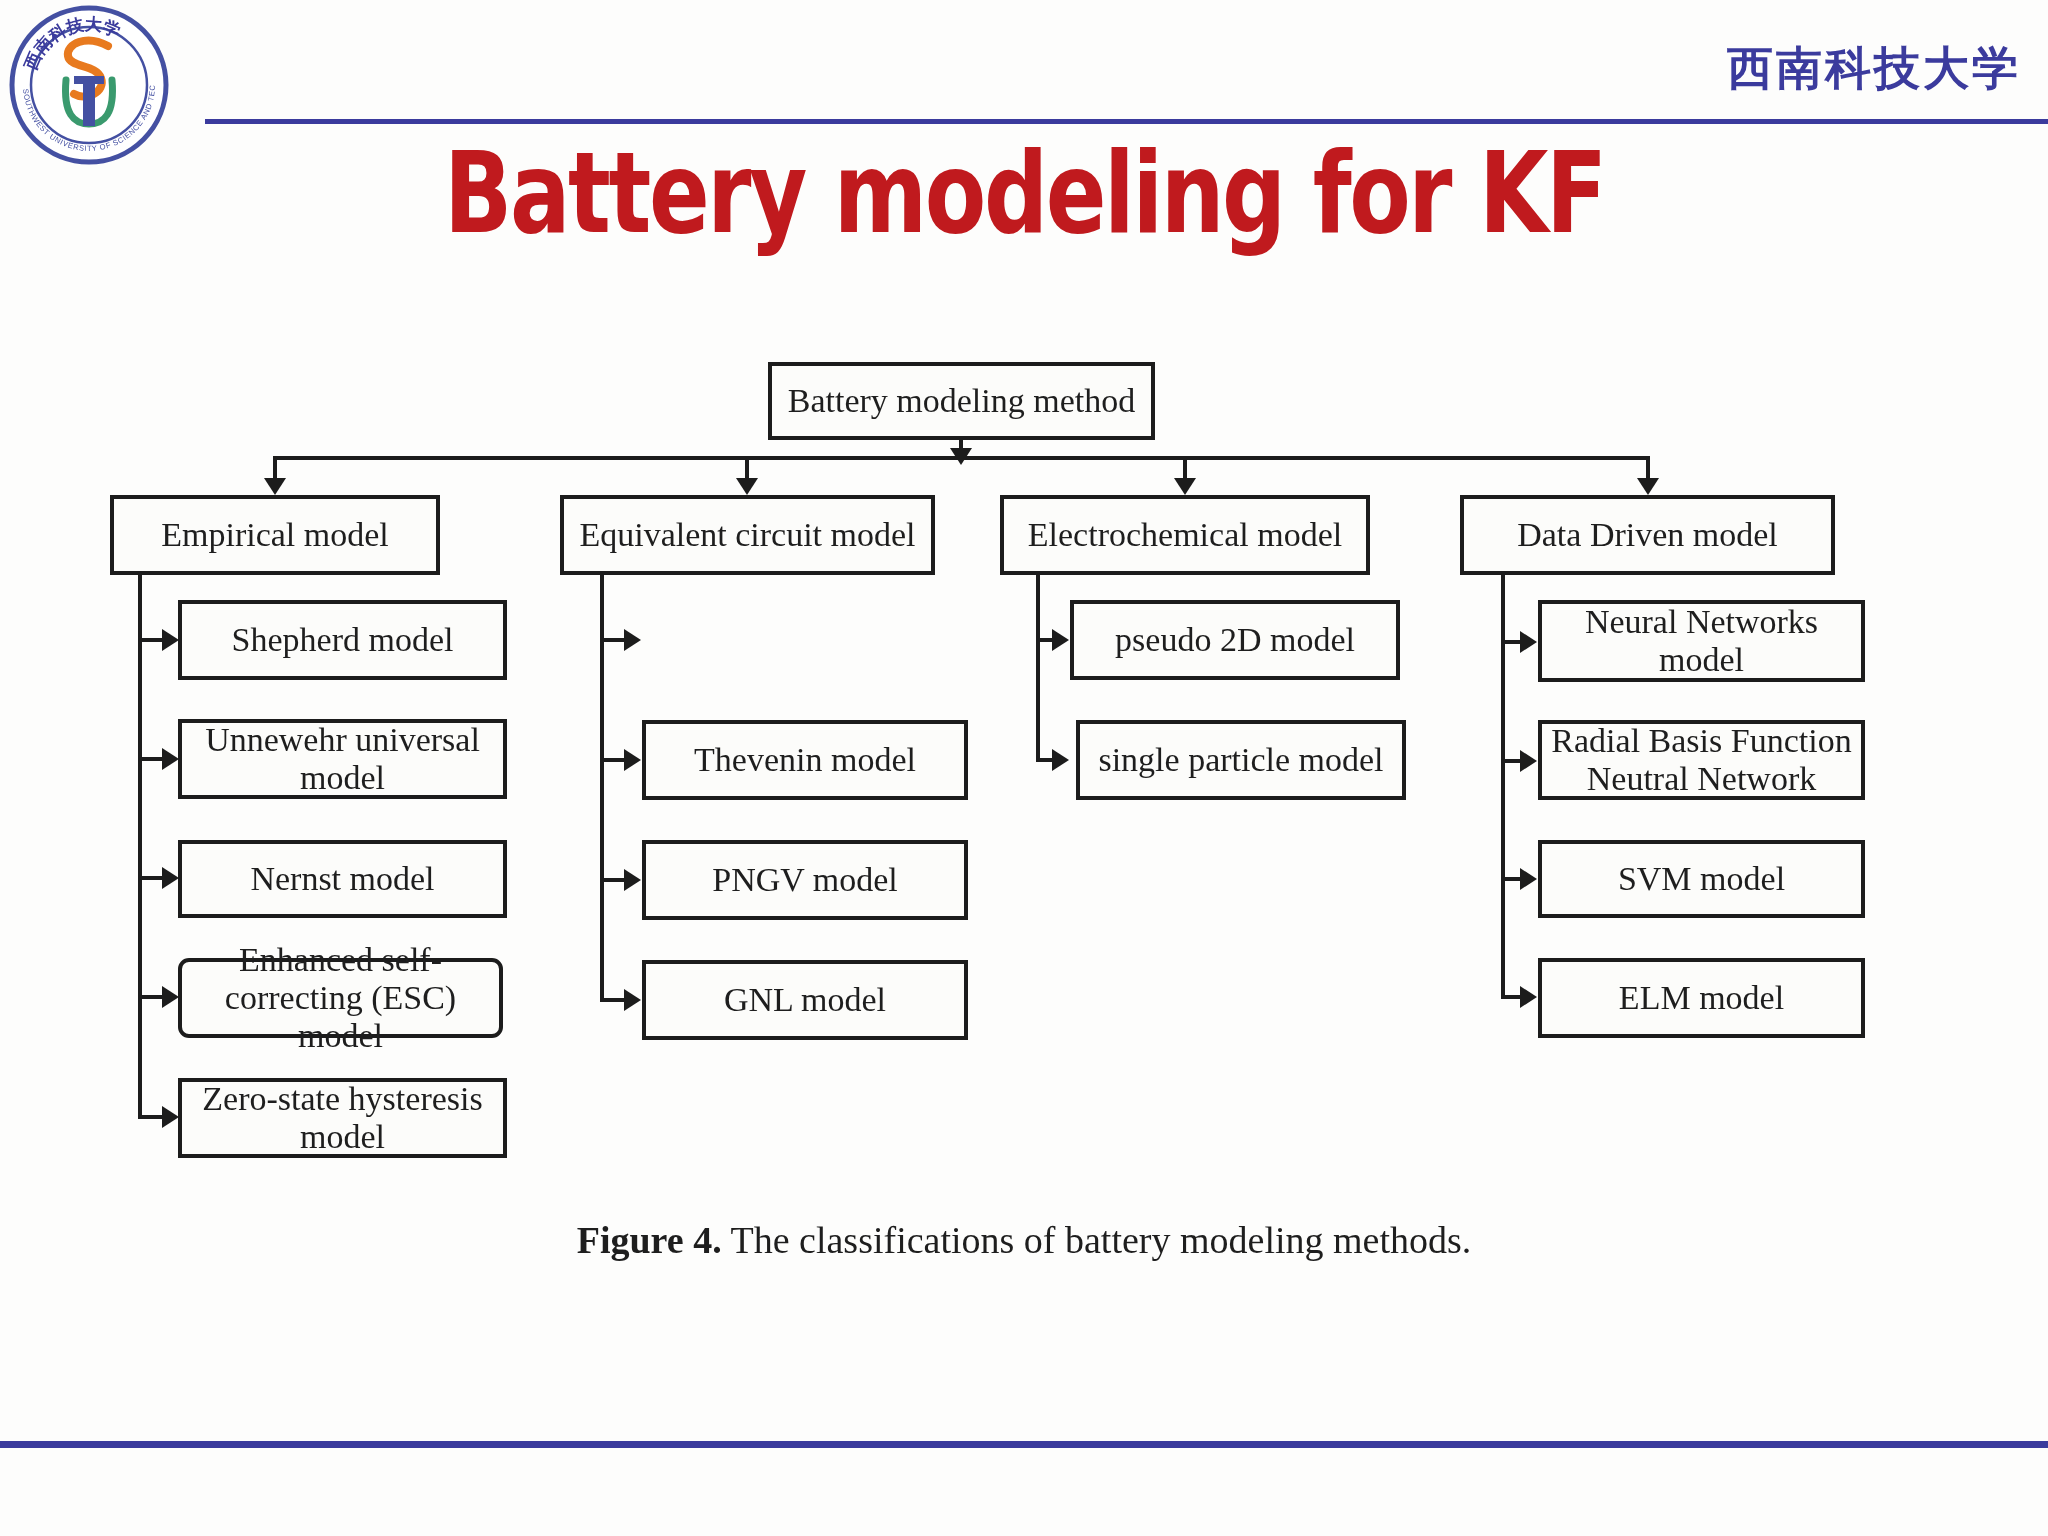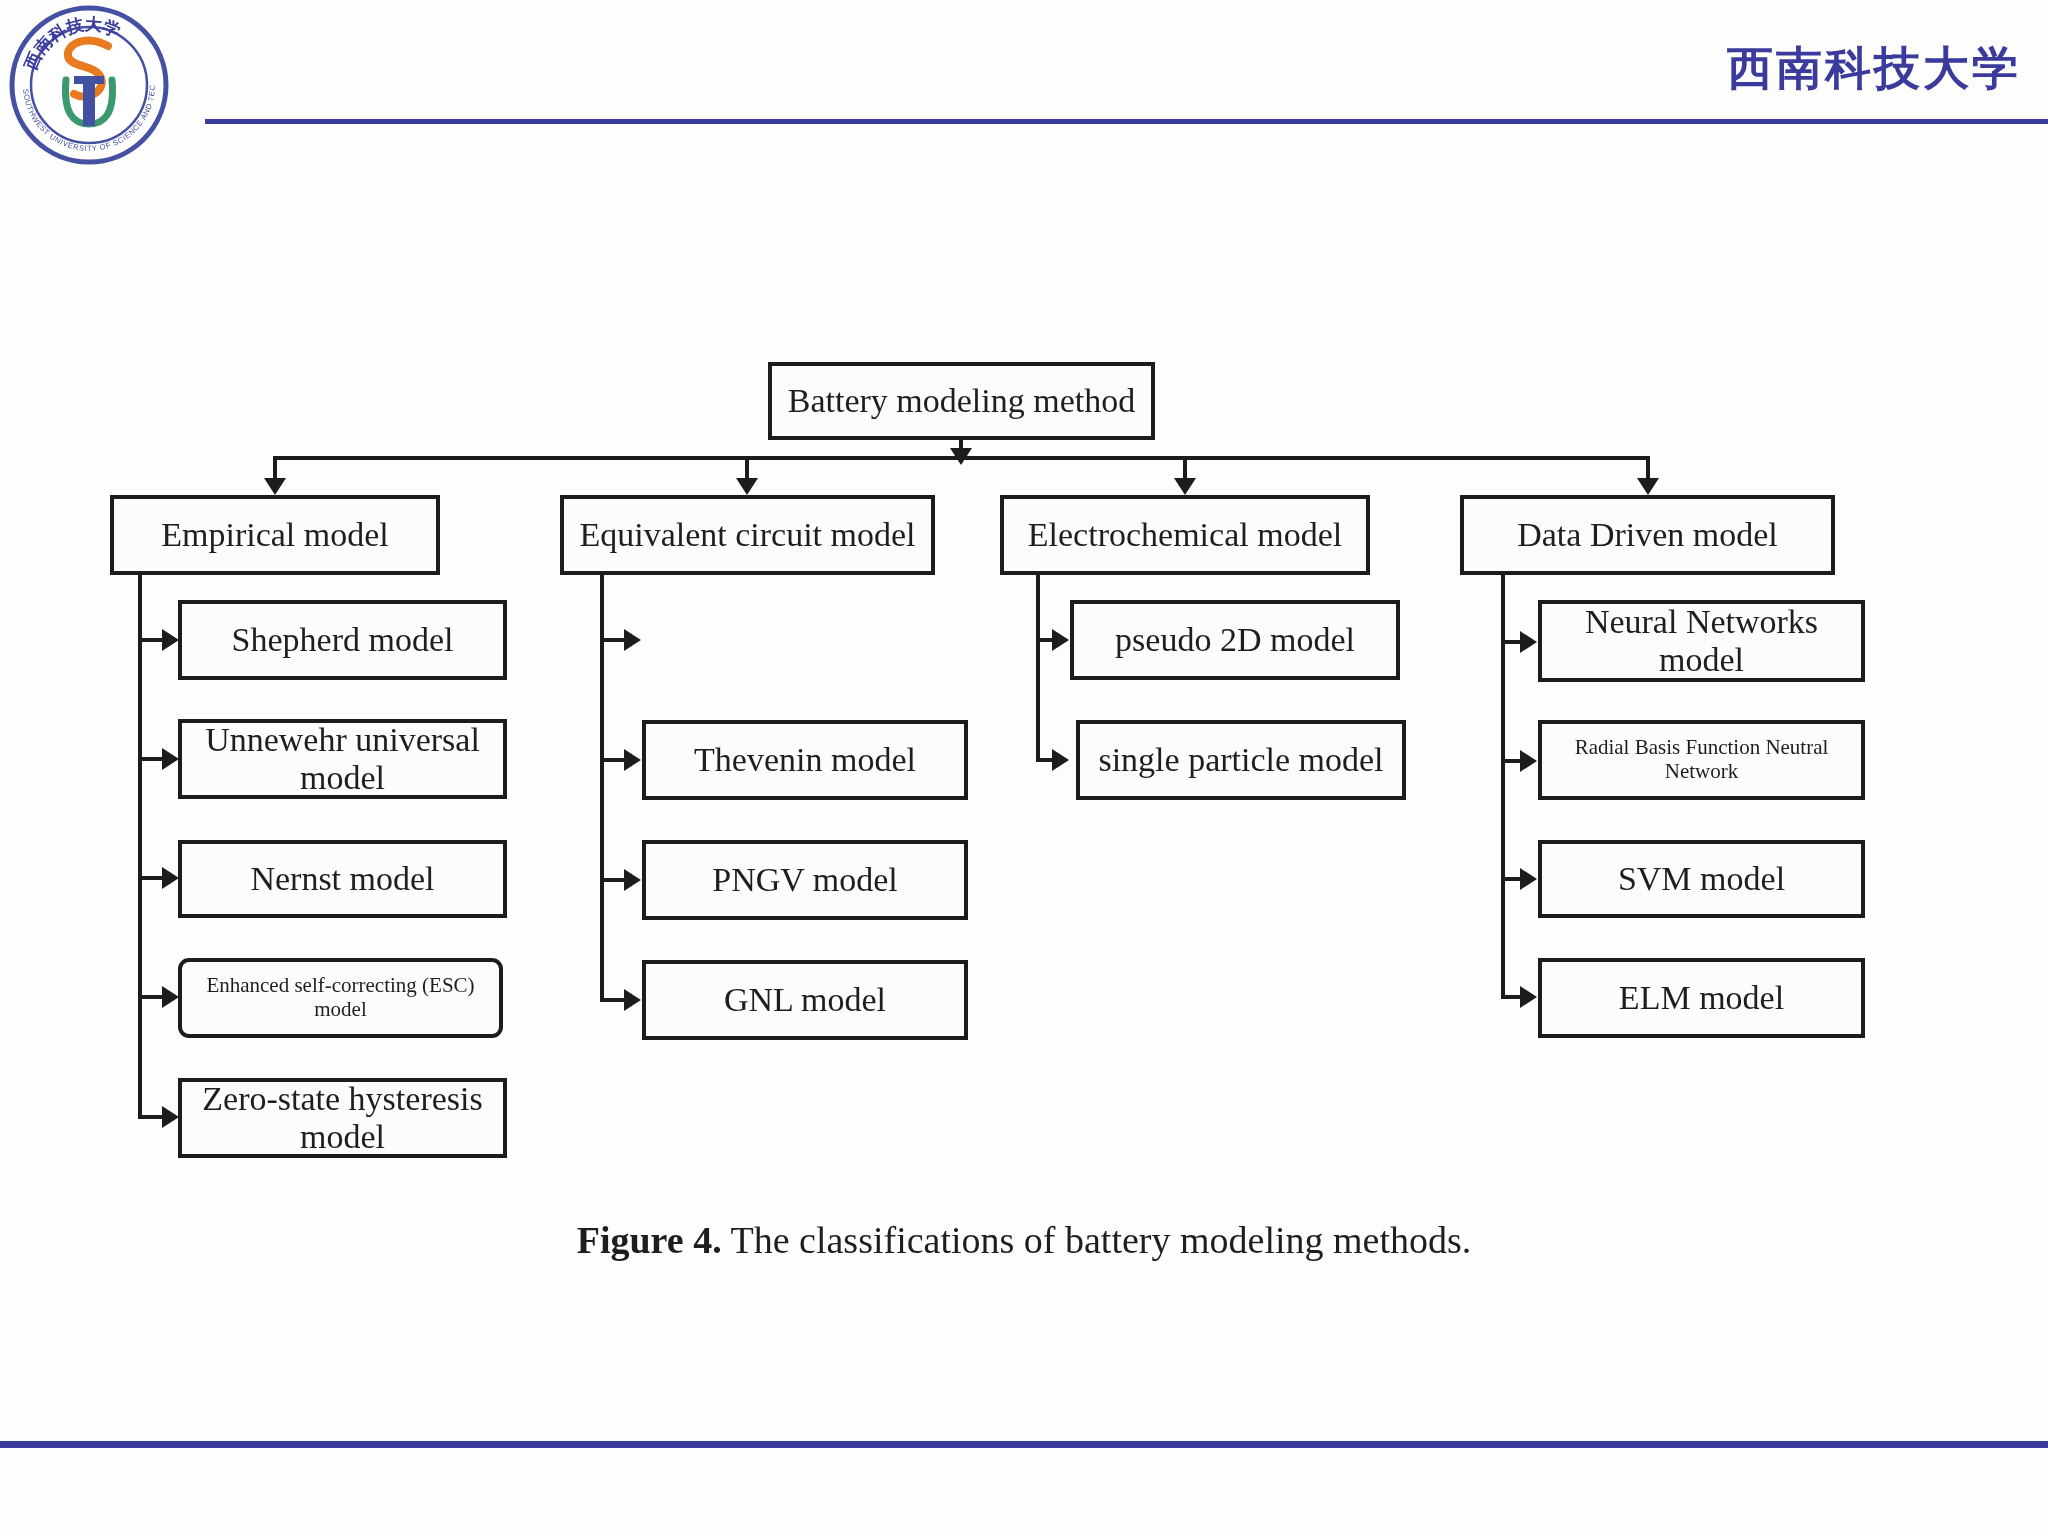--- a/index.html
+++ b/index.html
@@ -13,21 +13,21 @@
   .logo-wrap{position:absolute;left:8px;top:4px;width:162px;height:162px;}
   
   .title-row{position:absolute;left:0;top:132px;width:2048px;text-align:center;}
   .title-row span{display:inline-block;transform:scaleX(0.80);transform-origin:50% 50%;
       font-family:"DejaVu Sans","Liberation Sans",sans-serif;font-weight:bold;
       font-size:112px;line-height:1.1;letter-spacing:-3px;color:#c01a1e;white-space:nowrap;}
   
   .box{position:absolute;border:4px solid #1c1c1c;background:#fcfcfa;box-sizing:border-box;
        display:flex;align-items:center;justify-content:center;text-align:center;
        font-size:34px;color:#1e1e1e;line-height:1.12;padding:0 6px;}
-  .fs31{font-size:21px;}
+  .fs31{font-size:34px;}
   .vline,.hline{position:absolute;background:#1c1c1c;}
   .arr-d{position:absolute;width:0;height:0;border-left:11px solid transparent;
          border-right:11px solid transparent;border-top:17px solid #1c1c1c;}
   .arr-r{position:absolute;width:0;height:0;border-top:11px solid transparent;
          border-bottom:11px solid transparent;border-left:17px solid #1c1c1c;}
   
   .caption{position:absolute;left:0;top:1218px;width:2048px;text-align:center;
            font-size:38px;color:#1e1e1e;}
   .caption .cap-label{font-weight:bold;}
 </style>
@@ -52,20 +52,23 @@
       </text>
       <path d="M100,42 C78,30 58,40 60,52 C62,64 88,60 93,74 C98,88 78,97 66,90" fill="none" stroke="#e87a1f" stroke-width="8" stroke-linecap="round"></path>
       <path d="M58,76 C55,110 66,120 81,120 C96,120 107,110 104,76" fill="none" stroke="#3a9a6e" stroke-width="7" stroke-linecap="round"></path>
       <rect x="66" y="72" width="30" height="8" fill="#4450a2"></rect>
       <rect x="75" y="80" width="12" height="42" fill="#4450a2"></rect>
     </svg>
   </div>
   <div class="cn-name">西南科技大学</div>
   <div class="top-rule"></div>
 
+  <div class="title-row">
+    <span>Battery modeling for KF</span>
+  </div>
 
   <div class="box" style="left:768px;top:362px;width:387px;height:78px;">Battery modeling method</div>
 
   <div class="vline" style="left:959px;top:440px;width:4px;height:16px;"></div>
   <div class="arr-d" style="left:950px;top:448px;"></div>
   <div class="hline" style="left:273px;top:456px;width:1377px;height:4px;"></div>
 
   <div class="vline" style="left:273px;top:456px;width:4px;height:24px;"></div>
   <div class="arr-d" style="left:264px;top:478px;"></div>
   <div class="vline" style="left:745px;top:456px;width:4px;height:24px;"></div>

